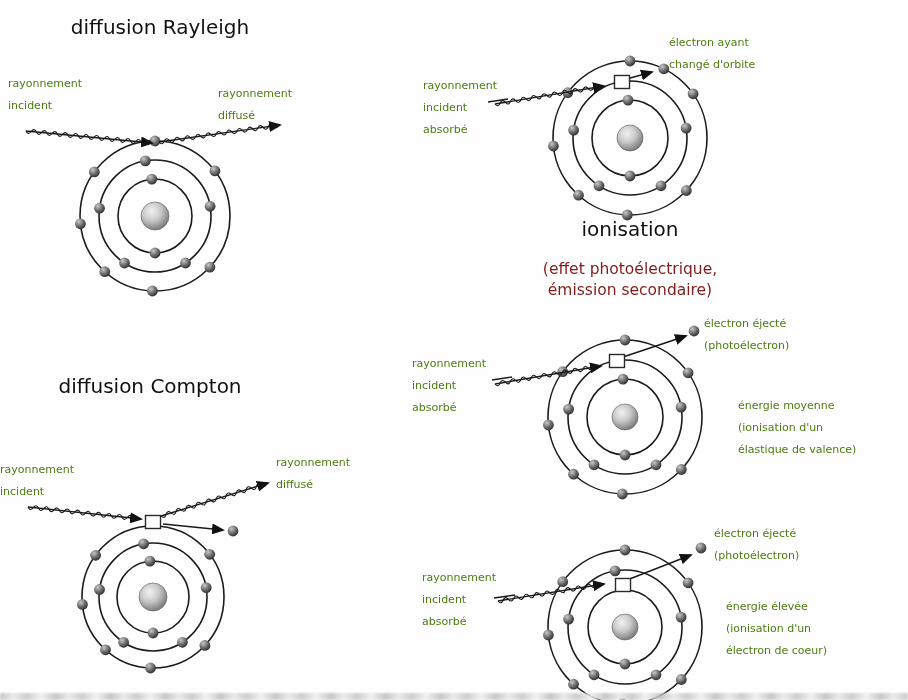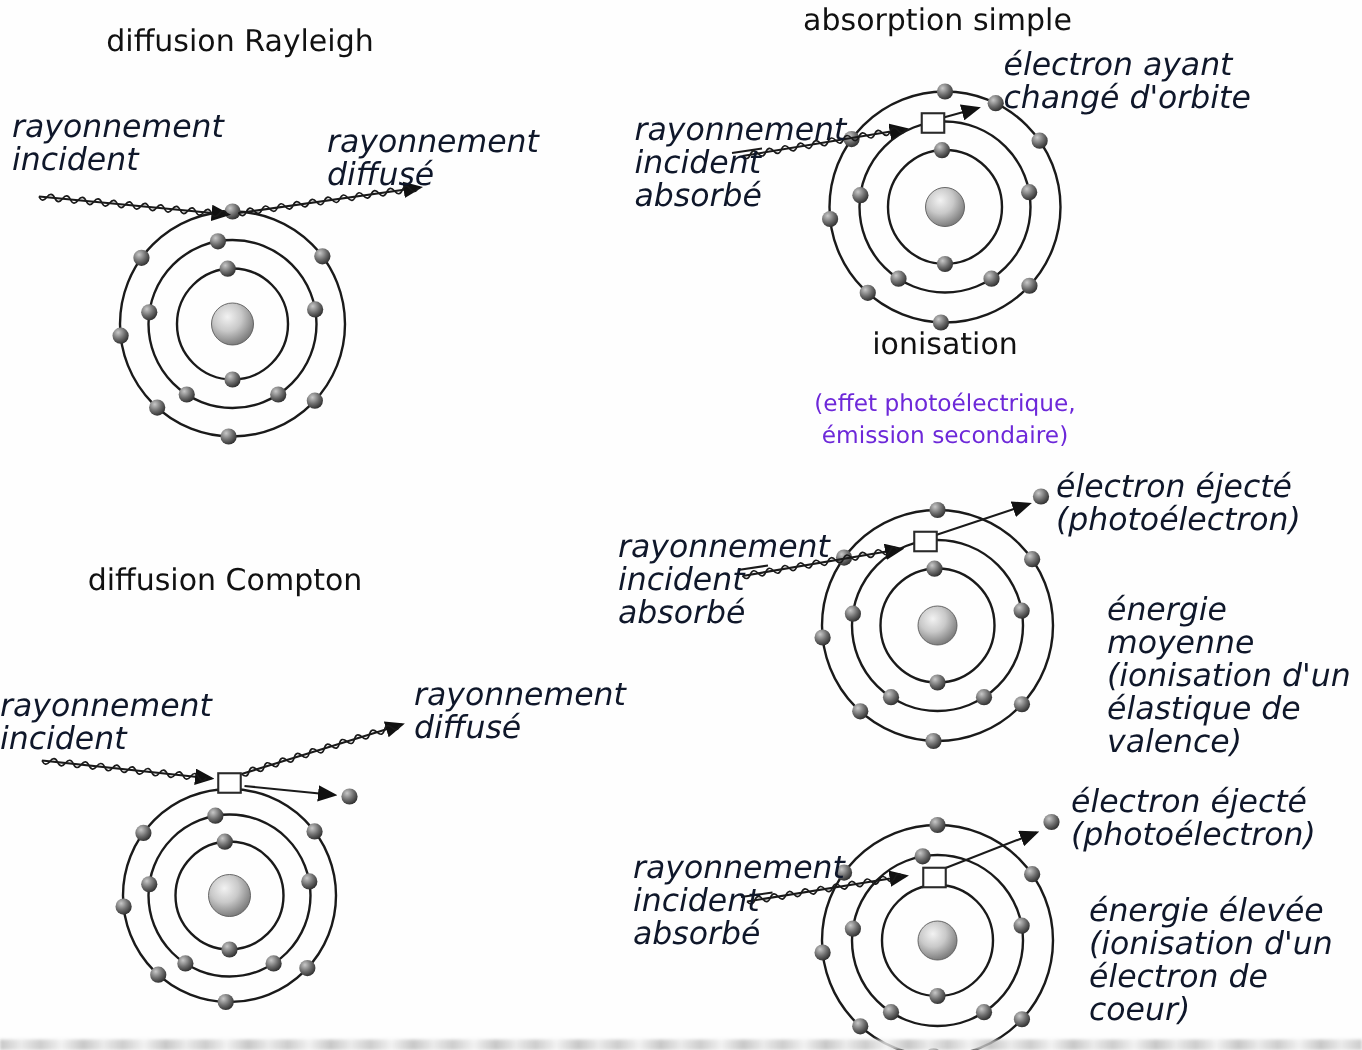--- a/index.html
+++ b/index.html
@@ -2,29 +2,29 @@
 <html><head>
 <meta charset="utf-8">
 <style>
   html,body{margin:0;padding:0;background:#ffffff;}
   #stage{
     position:relative;width:908px;height:700px;overflow:hidden;
     background:#fefefe;font-family:"DejaVu Sans",sans-serif;color:#141414;
   }
   #diagram-svg{position:absolute;left:0;top:0;}
   .lbl{
-    position:absolute;font-size:21px;line-height:22px;color:#0f172a;
-    white-space:pre-line;z-index:3;font-style:italic;
+    position:absolute;font-size:11px;line-height:22px;color:#4d7c0f;
+    white-space:pre-line;z-index:3;
   }
   .ttl{
     position:absolute;font-size:20px;line-height:27px;color:#111;
     text-align:center;white-space:pre-line;z-index:3;
   }
   .sub{
-    position:absolute;font-size:15.5px;line-height:21px;color:#6d28d9;
+    position:absolute;font-size:15.5px;line-height:21px;color:#7f1d1d;
     text-align:center;white-space:pre-line;z-index:3;
   }
   #bottom-artifact{
     position:absolute;left:0;bottom:0;width:908px;height:7px;z-index:2;
     background:repeating-linear-gradient(90deg,
       #b9b9b9 0px,#e6e6e6 14px,#c2c2c2 27px,#efefef 41px,#bdbdbd 55px);
     filter:blur(1.2px);opacity:.8;
   }
 </style>
 </head>
@@ -197,21 +197,20 @@
 incident</div>
   <div class="lbl" style="left:218px;top:83px">rayonnement
 diffusé</div>
 
   <div class="ttl" style="left:0px;top:373px;width:300px">diffusion Compton</div>
   <div class="lbl" style="left:0px;top:459px">rayonnement
 incident</div>
   <div class="lbl" style="left:276px;top:452px">rayonnement
 diffusé</div>
 
-  <div class="ttl" style="left:475px;top:0px;width:300px">absorption simple</div>
   <div class="lbl" style="left:669px;top:32px">électron ayant
 changé d'orbite</div>
   <div class="lbl" style="left:423px;top:75px">rayonnement
 incident
 absorbé</div>
 
   <div class="ttl" style="left:480px;top:216px;width:300px">ionisation</div>
   <div class="sub" style="left:480px;top:259px;width:300px">(effet photoélectrique,
 émission secondaire)</div>
 

